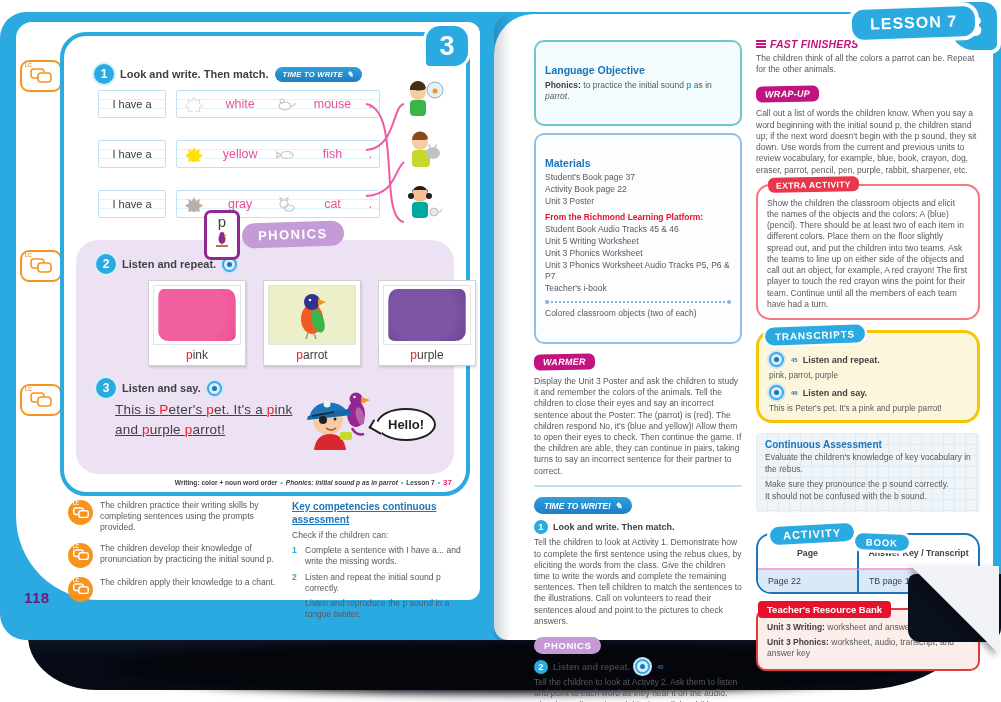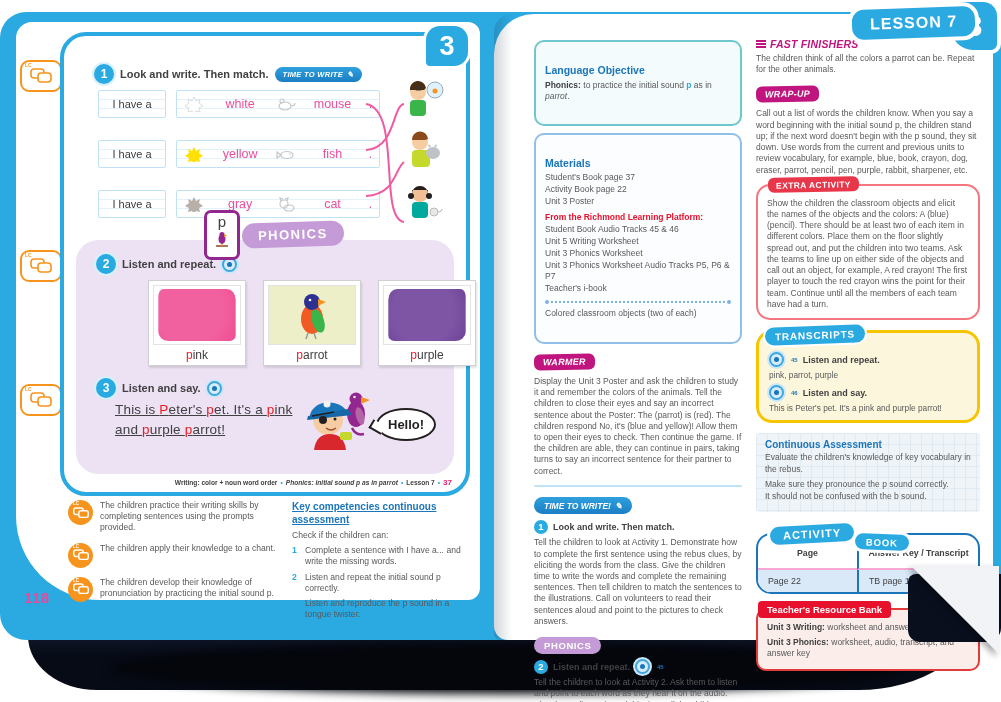--- a/index.html
+++ b/index.html
@@ -14,21 +14,21 @@
 
   
   .cover{position:absolute;left:0;top:12px;width:1001px;height:628px;background:#2BA9E1;border-radius:26px;}
   .page-left{position:absolute;left:16px;top:22px;width:464px;height:578px;background:#fff;
     border-radius:16px 12px 12px 84px;}
   .page-right{position:absolute;left:494px;top:14px;width:499px;height:626px;background:#fff;
     border-radius:40px 18px 14px 14px;}
   .page-right::before{content:"";position:absolute;left:0;top:0;bottom:0;width:18px;
     background:linear-gradient(90deg,rgba(30,50,70,.20),rgba(30,50,70,0));border-radius:40px 0 0 14px;}
 
-  .page-num{position:absolute;left:24px;top:589px;color:#ec4899;font-weight:bold;font-size:15px;letter-spacing:.5px;}
+  .page-num{position:absolute;left:24px;top:589px;color:#701a75;font-weight:bold;font-size:15px;letter-spacing:.5px;}
 
   
   .student-page{position:absolute;left:44px;top:10px;width:402px;height:456px;background:#fff;
     border:4px solid #2BA9E1;border-radius:26px;}
   .sp-corner3{position:absolute;right:-2px;top:-10px;width:42px;height:40px;background:#2BA9E1;
     border-radius:14px 14px 14px 4px;color:#fff;font-weight:bold;font-size:27px;display:flex;
     align-items:center;justify-content:center;box-shadow:0 0 0 3px #fff;}
 
   .tab-lc{position:absolute;left:4px;width:38px;height:28px;border:2.5px solid #F7941E;border-radius:9px;
     background:#fff;display:flex;align-items:center;justify-content:center;}
@@ -400,31 +400,31 @@
           <span>The children practice their writing skills by completing sentences using the prompts provided.</span>
         </div>
         <div class="note-item">
           <span class="lc-circle">
               <span class="mini">LC</span>
             <svg width="16" height="12" viewBox="0 0 22 16">
                 <rect x="1" y="1" width="13" height="9" rx="3" fill="none" stroke="#fff" stroke-width="2"></rect>
                 <rect x="8" y="5" width="13" height="9" rx="3" fill="#F7941E" stroke="#fff" stroke-width="2"></rect>
               </svg>
             </span>
-          <span>The children apply their knowledge to a chant.</span>
+          <span>The children develop their knowledge of pronunciation by practicing the initial sound p.</span>
         </div>
         <div class="note-item">
           <span class="lc-circle">
               <span class="mini">LC</span>
             <svg width="16" height="12" viewBox="0 0 22 16">
                 <rect x="1" y="1" width="13" height="9" rx="3" fill="none" stroke="#fff" stroke-width="2"></rect>
                 <rect x="8" y="5" width="13" height="9" rx="3" fill="#F7941E" stroke="#fff" stroke-width="2"></rect>
               </svg>
             </span>
-          <span>The children develop their knowledge of pronunciation by practicing the initial sound p.</span>
+          <span>The children apply their knowledge to a chant.</span>
         </div>
       </div>
       <div>
         <div class="kc-title">Key competencies continuous assessment</div>
         <div class="kc-intro">Check if the children can:</div>
         <div class="kc-item">
             <span class="kc-num">1</span>
             <span>Complete a sentence with I have a... and write the missing words.</span>
           </div>
         <div class="kc-item">

